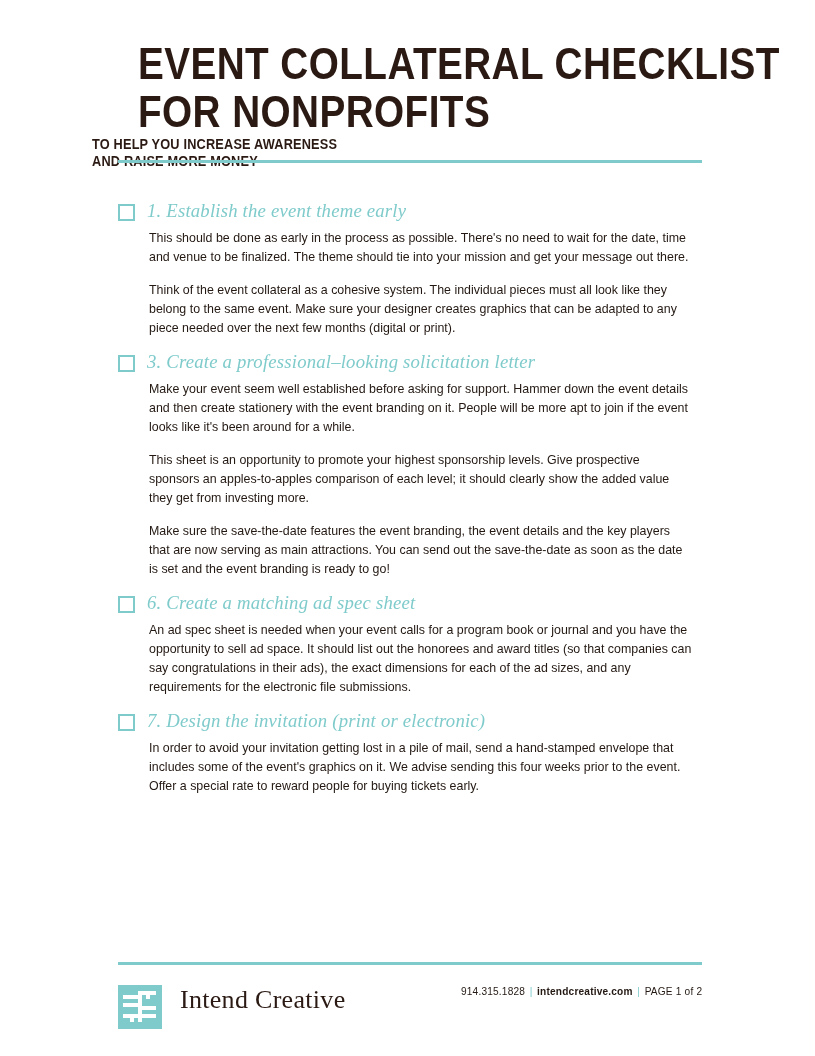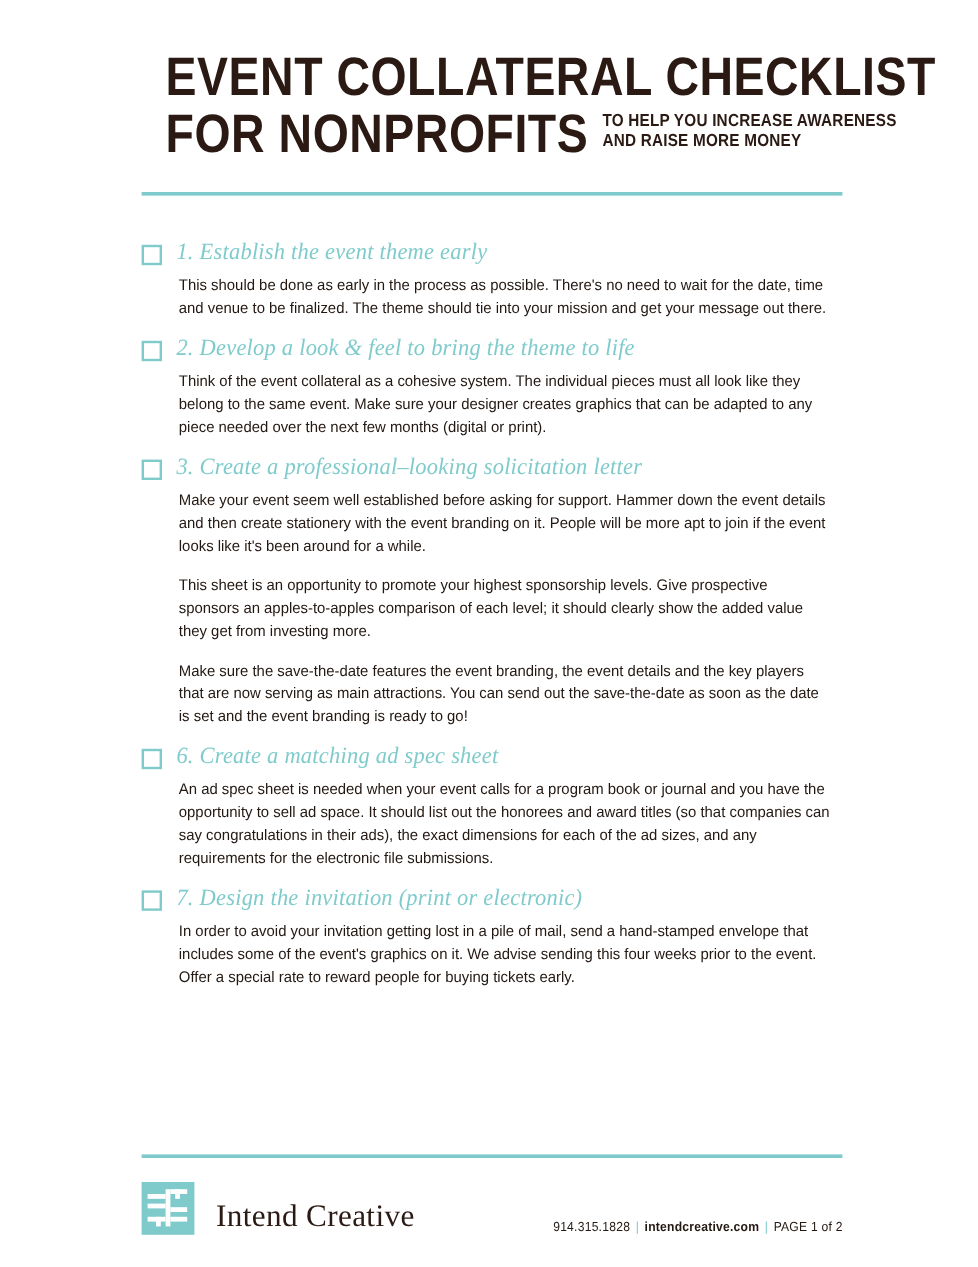--- a/index.html
+++ b/index.html
@@ -40,22 +40,23 @@
     font-size: 45px;
     line-height: 48px;
     letter-spacing: 0.5px;
     color: #2b1a14;
     transform: scaleX(0.86);
     transform-origin: left center;
     white-space: nowrap;
   }
   .title-row2 {
     display: flex;
-    align-items: center;
+    align-items: flex-start;
     gap: 0px;
+    flex-direction: column;
   }
   .subtitle {
     font-family: "Liberation Sans Narrow", "Liberation Sans", sans-serif;
     font-weight: bold;
     font-size: 14.5px;
     line-height: 16.5px;
     letter-spacing: 0.2px;
     color: #2b1a14;
     transform: scaleX(0.88);
     transform-origin: left bottom;
@@ -129,21 +130,21 @@
     width: 584px;
     height: 3px;
     background: #7fcbcb;
   }
   .footer {
     position: absolute;
     left: 118px;
     top: 985px;
     width: 584px;
     display: flex;
-    align-items: flex-end;
+    align-items: flex-start;
   }
   .logo-mark {
     position: relative;
     width: 44px;
     height: 44px;
     background: #7fcbcb;
     flex: 0 0 auto;
   }
   .logo-mark span {
     position: absolute;
@@ -207,24 +208,20 @@
 
     <div class="item">
       <div class="item-head">
         <div class="checkbox"></div>
         <div class="item-title">1. Establish the event theme early</div>
       </div>
       <div class="item-body">This should be done as early in the process as possible. There's no need to wait for the date, time and venue to be finalized. The theme should tie into your mission and get your message out there.</div>
     </div>
 
     <div class="item">
-      <div class="item-head">
-        <div class="checkbox"></div>
-        <div class="item-title">2. Develop a look &amp; feel to bring the theme to life</div>
-      </div>
       <div class="item-body">Think of the event collateral as a cohesive system. The individual pieces must all look like they belong to the same event. Make sure your designer creates graphics that can be adapted to any piece needed over the next few months (digital or print).</div>
     </div>
 
     <div class="item">
       <div class="item-head">
         <div class="checkbox"></div>
         <div class="item-title">3. Create a professional–looking solicitation letter</div>
       </div>
       <div class="item-body">Make your event seem well established before asking for support. Hammer down the event details and then create stationery with the event branding on it. People will be more apt to join if the event looks like it's been around for a while.</div>
     </div>

